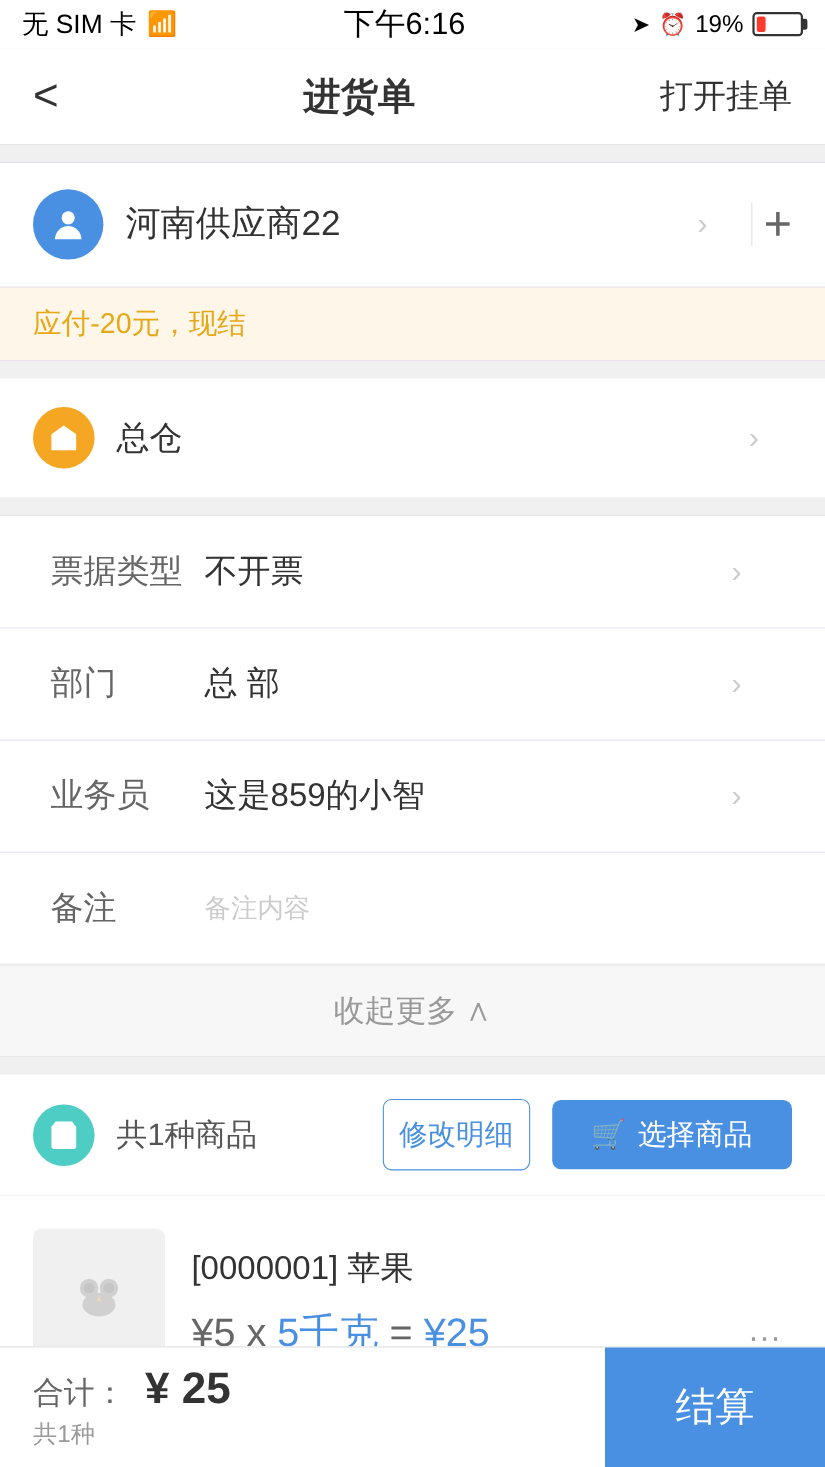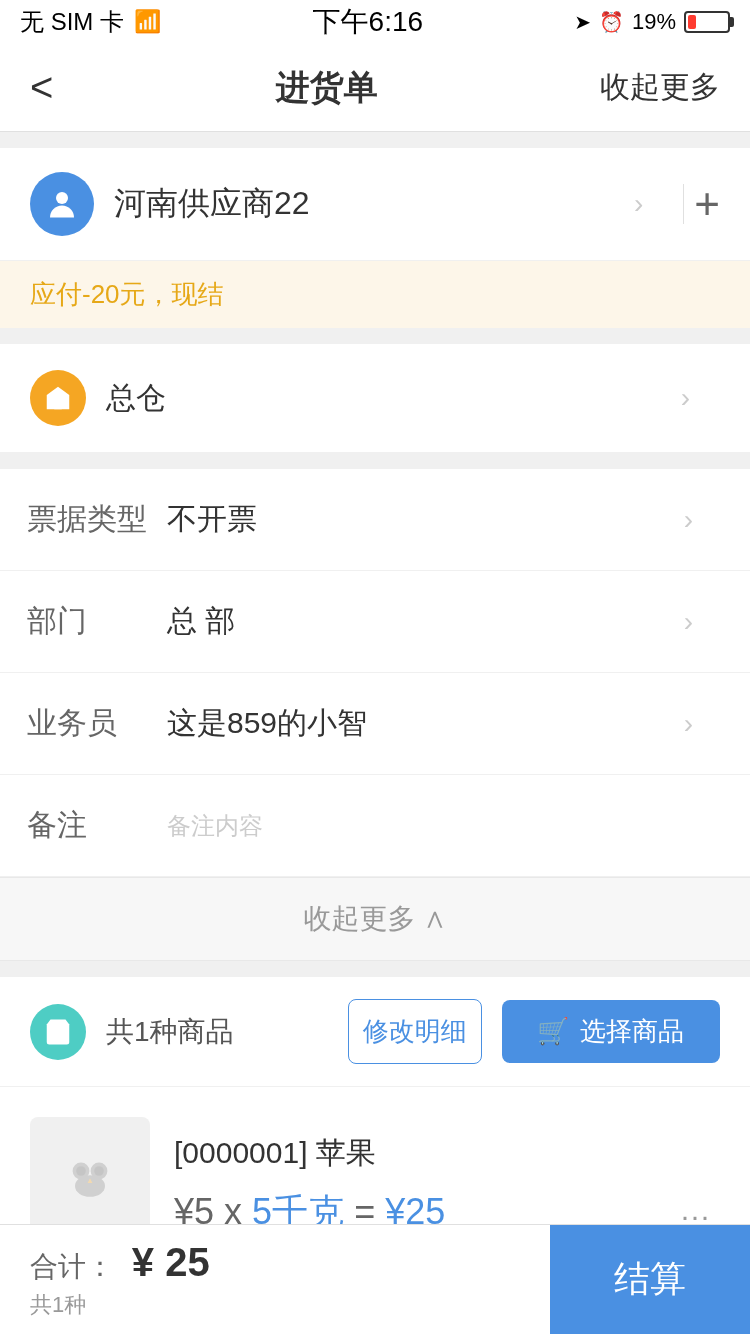--- a/index.html
+++ b/index.html
@@ -90,21 +90,21 @@
       width: 56px; height: 56px; border-radius: 50%;
       background: #f5a623; display: flex; align-items: center;
       justify-content: center; margin-right: 20px; flex-shrink: 0;
     }
     .warehouse-icon svg { width: 30px; height: 30px; fill: #fff; }
     .row-label { flex: 1; font-size: 30px; color: #333; }
     
     .form-row {
       background: #fff;
       display: flex; align-items: center;
-      padding: 30px 27px;
+      padding: 30px 46px;
       border-bottom: 1px solid #f0f0f0;
     }
     .form-label { width: 140px; font-size: 30px; color: #666; flex-shrink: 0; }
     .form-value { flex: 1; font-size: 30px; color: #333; }
     .form-placeholder { flex: 1; font-size: 24px; color: #ccc; }
     
     .collapse-row {
       background: #f7f7f7;
       display: flex; align-items: center; justify-content: center;
       padding: 22px 30px;
@@ -194,21 +194,21 @@
     <span>19%</span>
     <div class="battery">
       <div class="battery-fill"></div>
     </div>
   </div>
 </div>
 
 <div class="nav-bar">
   <span class="nav-back">&lt;</span>
   <span class="nav-title">进货单</span>
-  <span class="nav-action">收起更多</span>
+  <span class="nav-action">打开挂单</span>
 </div>
 
 <div class="section-gap"></div>
 
 <div class="white-section">
   <div class="supplier-row">
     <div class="supplier-avatar">
       <svg viewBox="0 0 24 24">
         <circle cx="12" cy="8" r="4"></circle>
         <path d="M20 21a8 8 0 10-16 0"></path>

